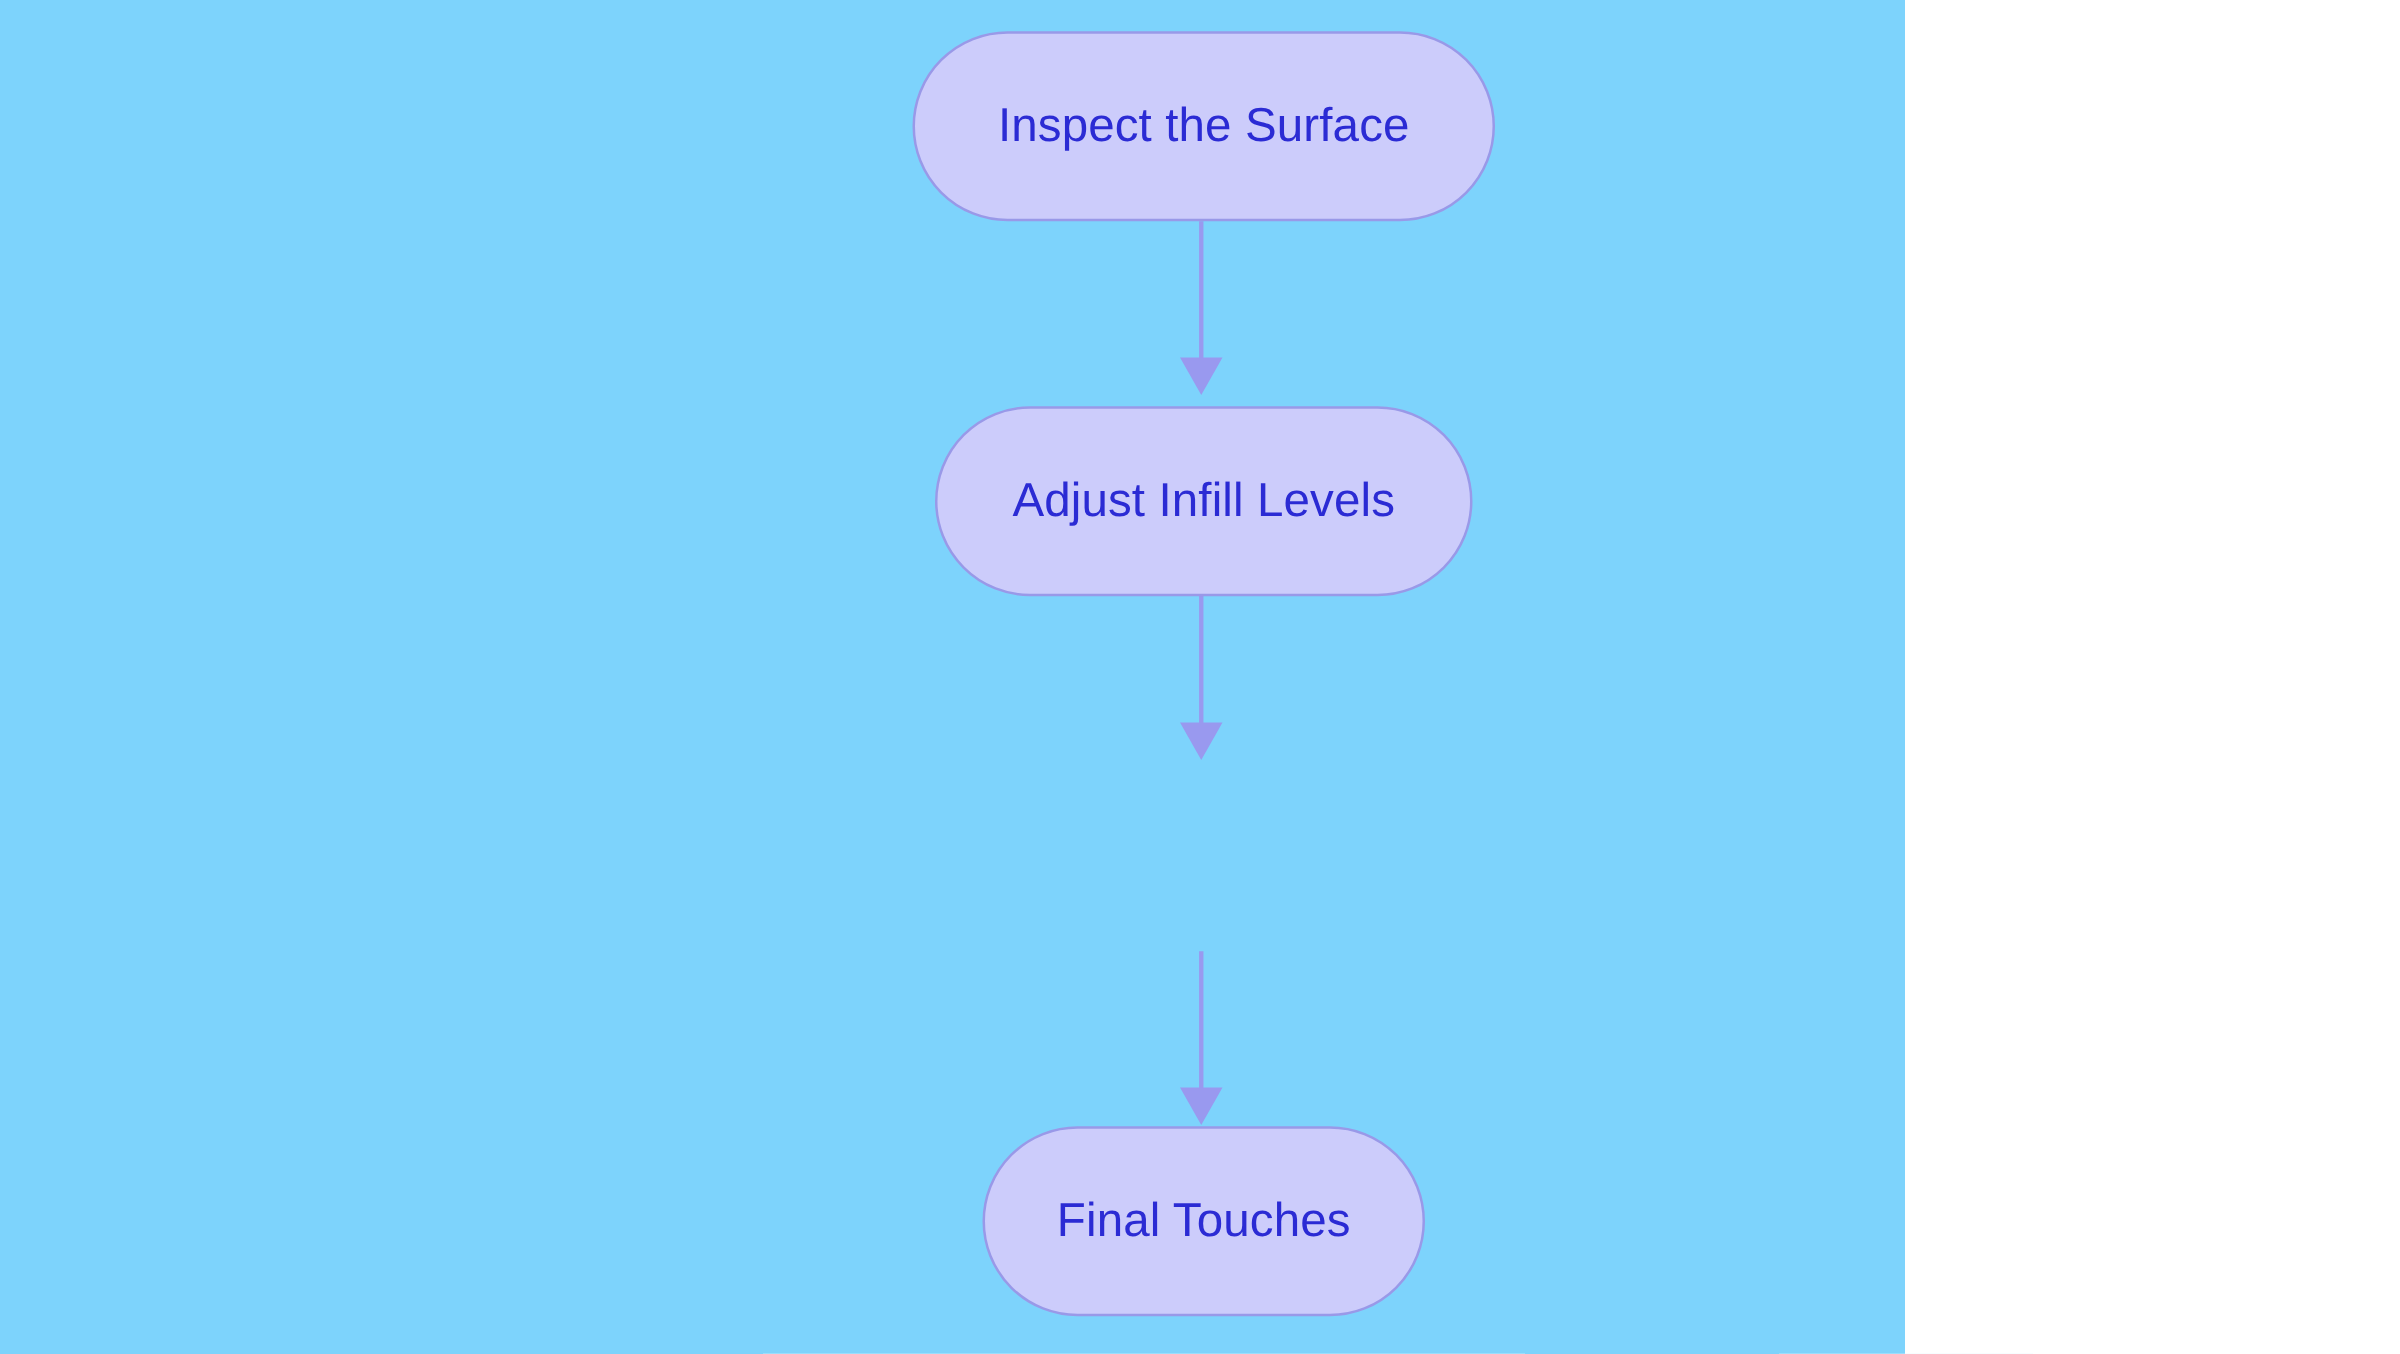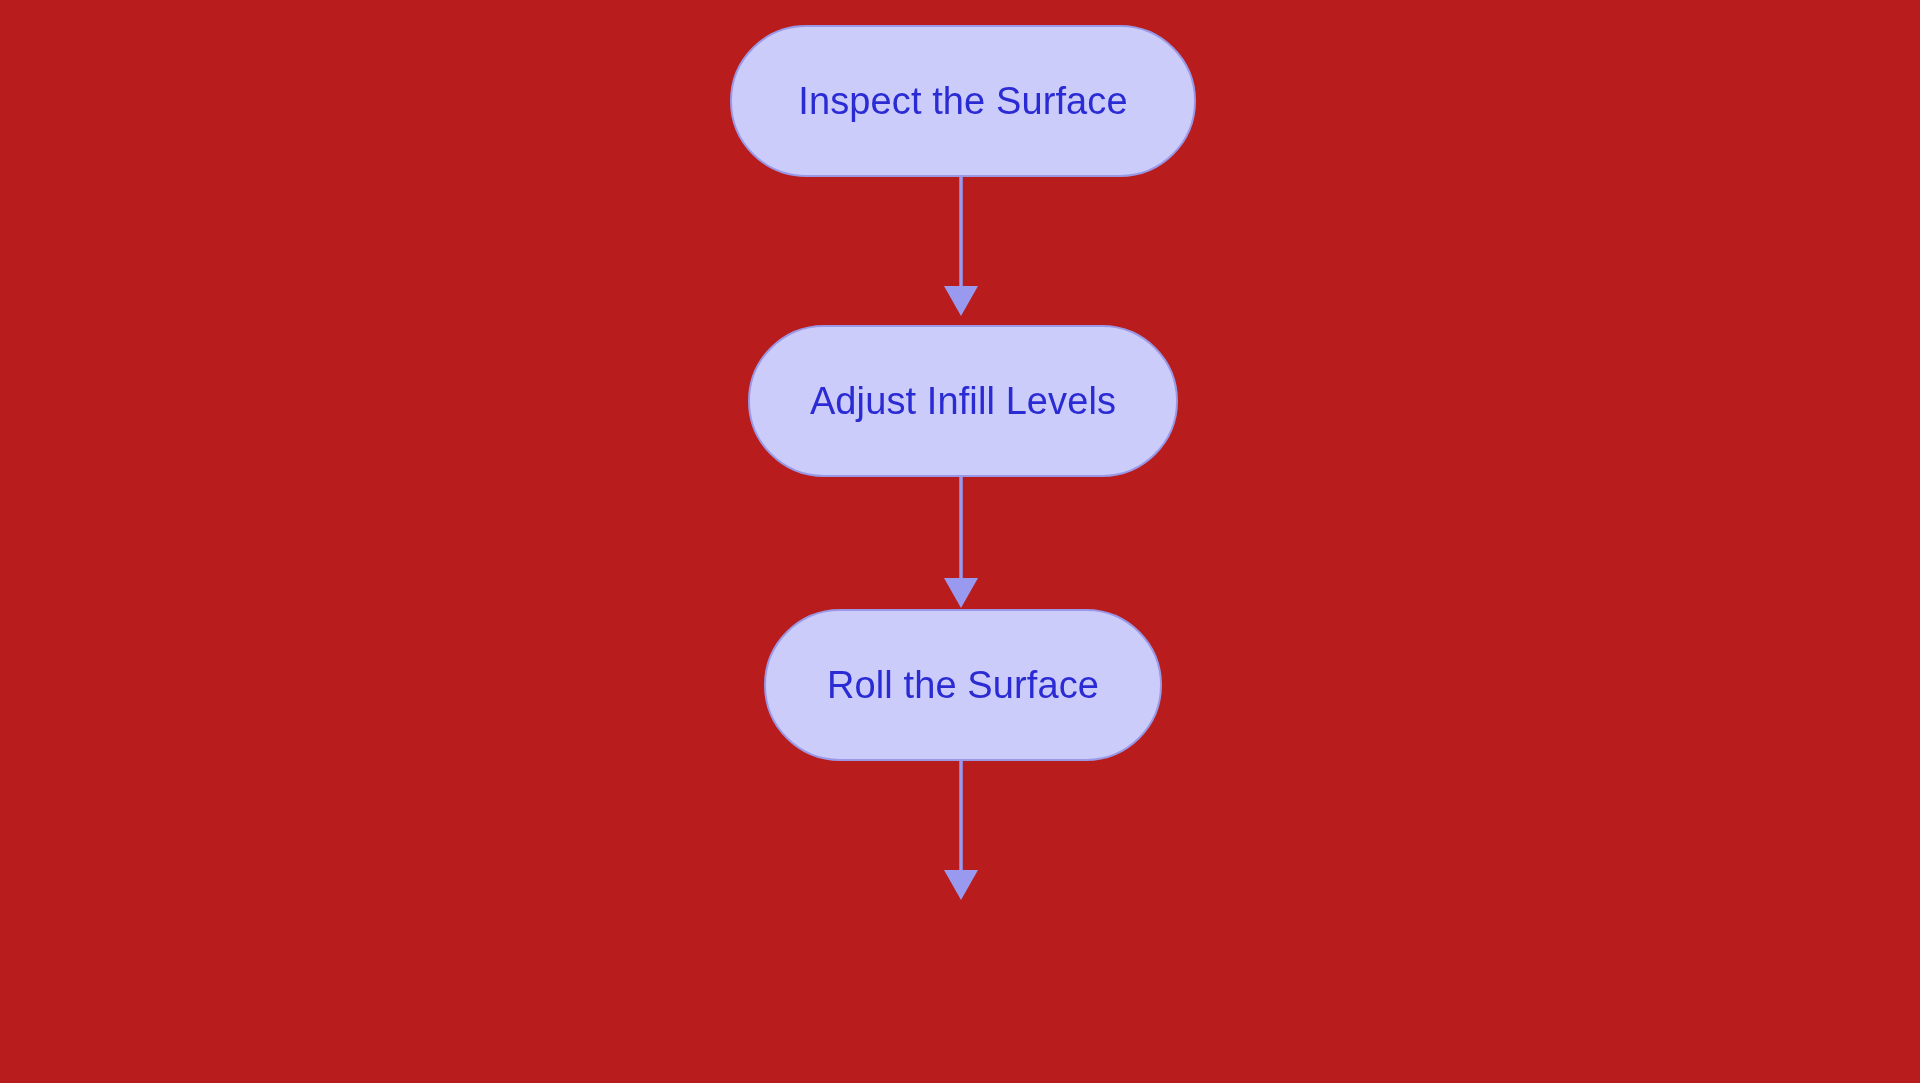--- a/index.html
+++ b/index.html
@@ -10,23 +10,23 @@
   }
   body {
     width: 1920px;
     height: 1083px;
     font-family: "Liberation Sans", sans-serif;
     overflow: hidden;
   }
 
   #flowchart-canvas {
     position: relative;
-    width: 1920px;
+    width: 1524px;
     height: 1083px;
-    background: #b91c1c;
+    background: #7dd3fc;
   }
 
   
   .flow-node {
     position: absolute;
     box-sizing: border-box;
     display: flex;
     align-items: center;
     justify-content: center;
     background: #ccccfb;
@@ -97,18 +97,18 @@
   </svg>
 
   <div class="flow-node" id="node-0">
     <span class="node-label">Inspect the Surface</span>
   </div>
 
   <div class="flow-node" id="node-1">
     <span class="node-label">Adjust Infill Levels</span>
   </div>
 
-  <div class="flow-node" id="node-2">
-    <span class="node-label">Roll the Surface</span>
+
+  <div class="flow-node" id="node-3">
+    <span class="node-label">Final Touches</span>
   </div>
-
 
 </div>
 
 </body></html>

